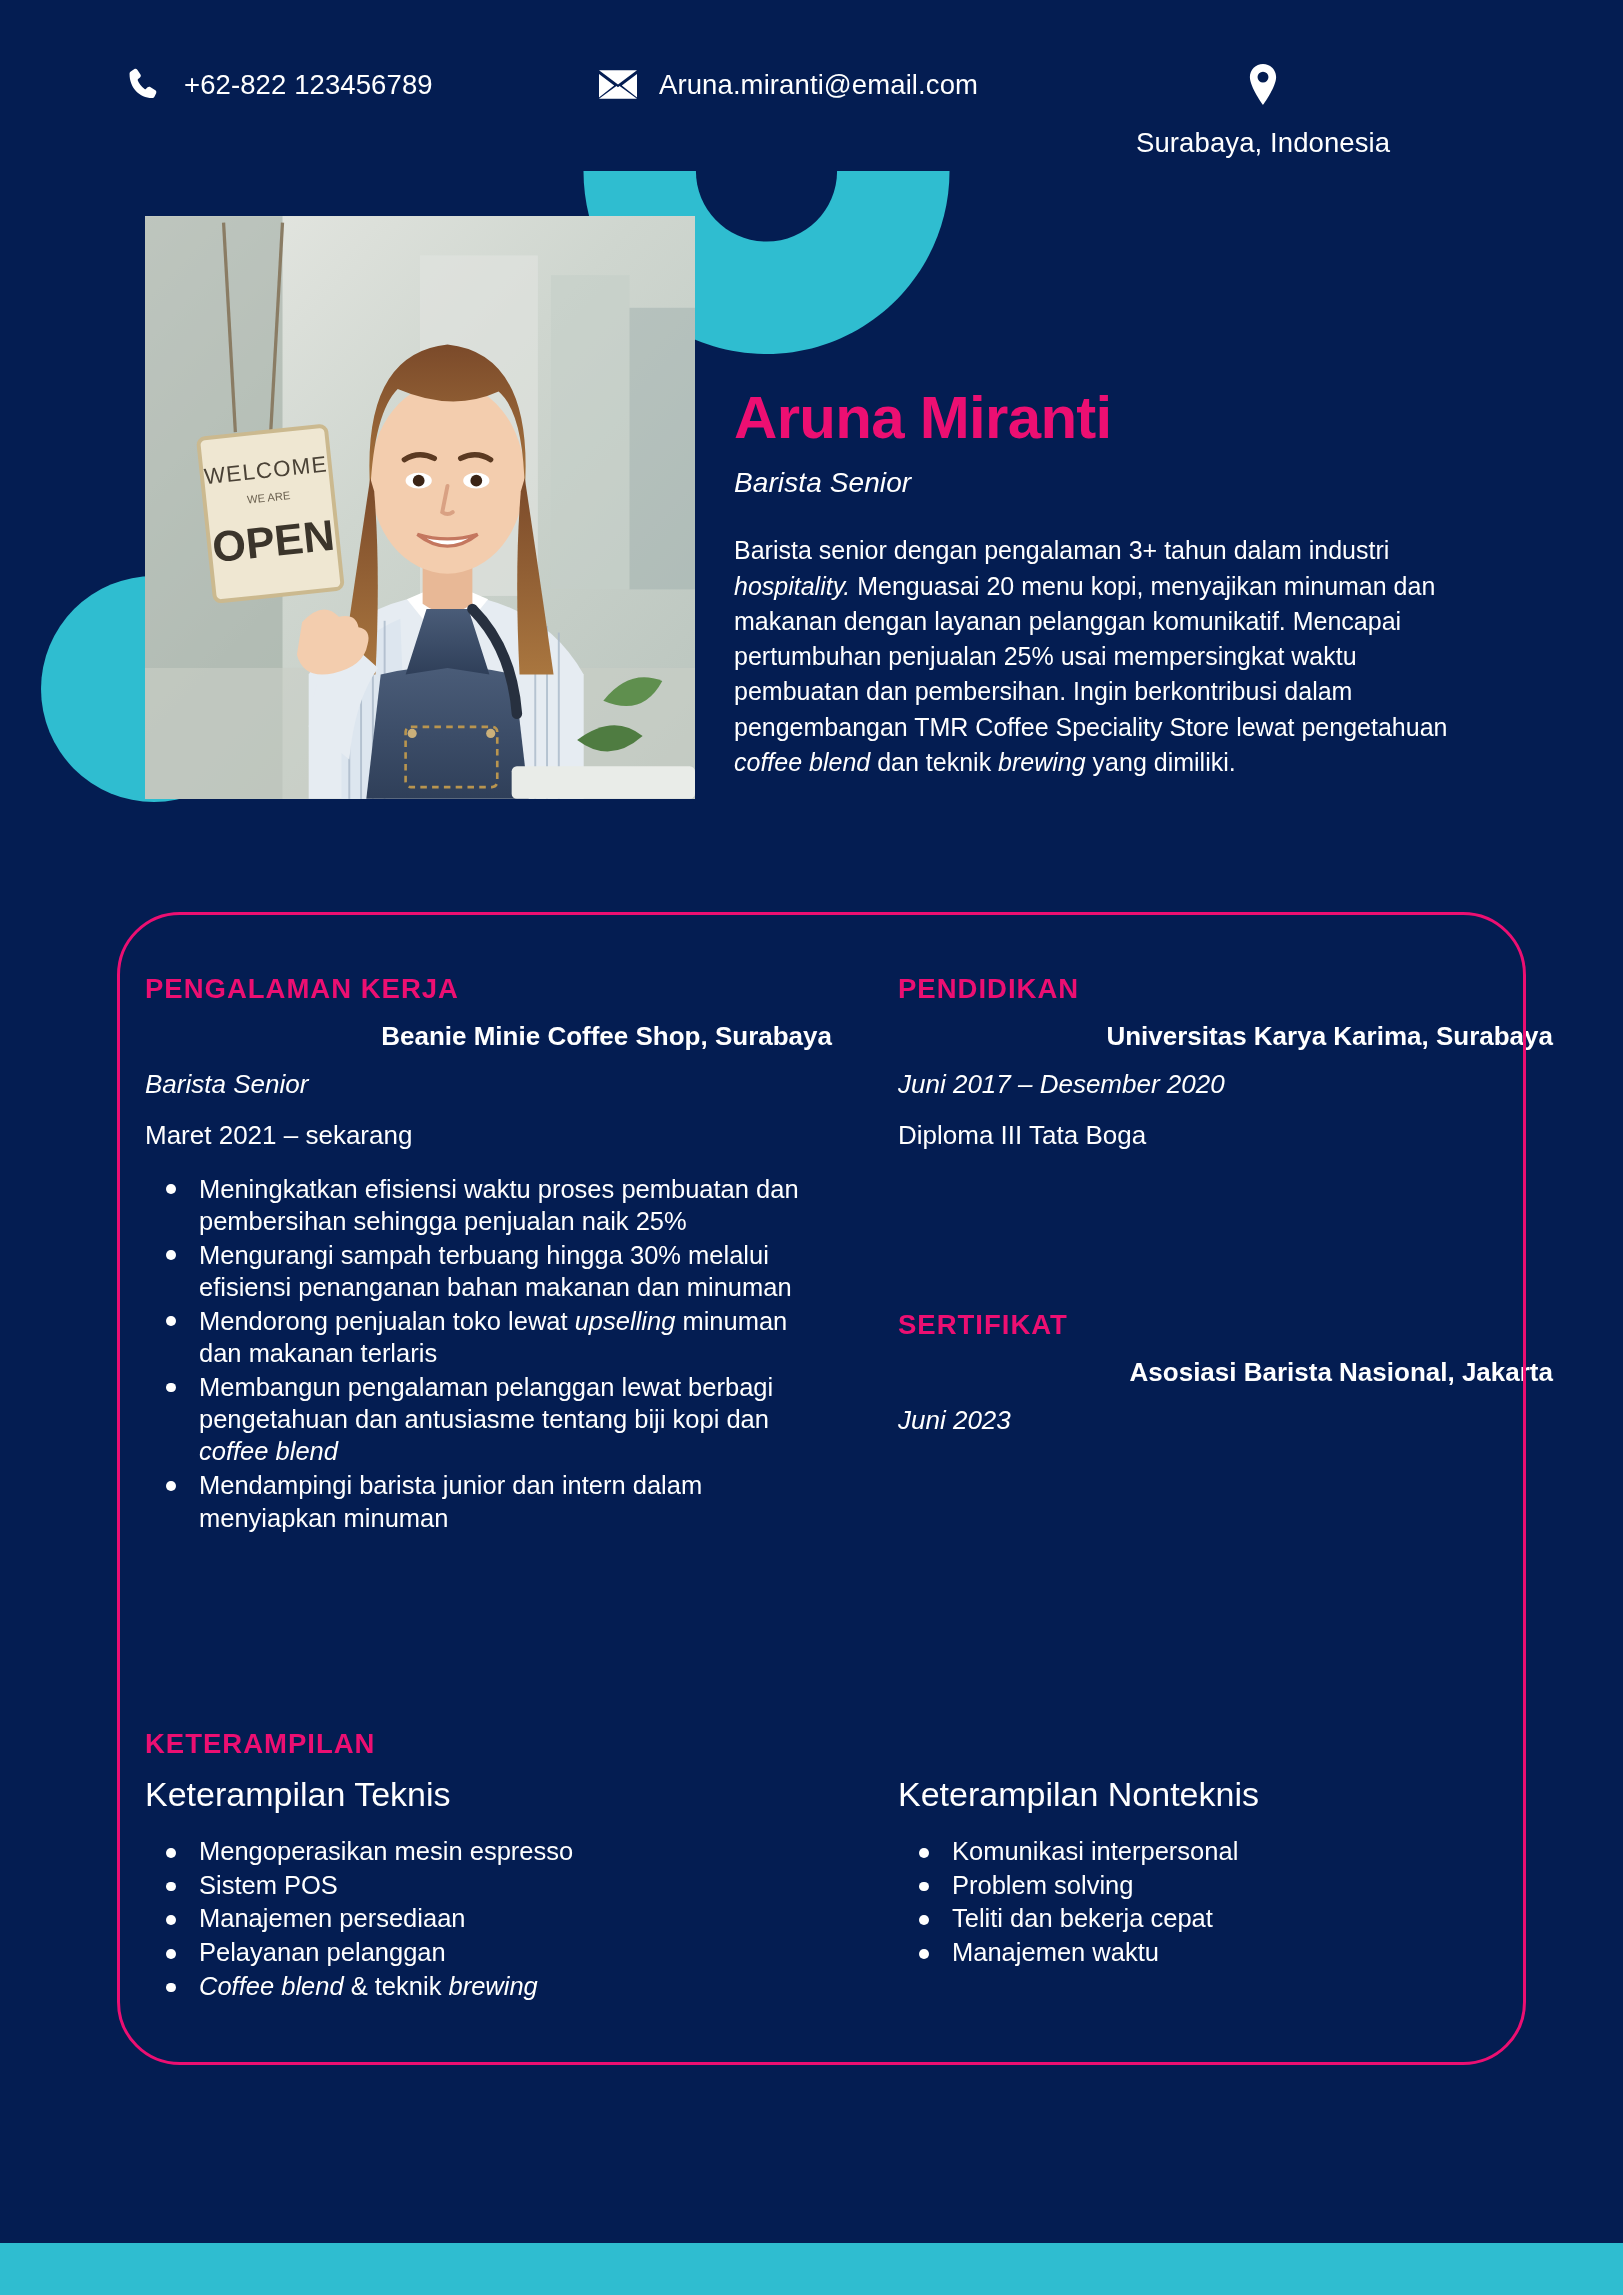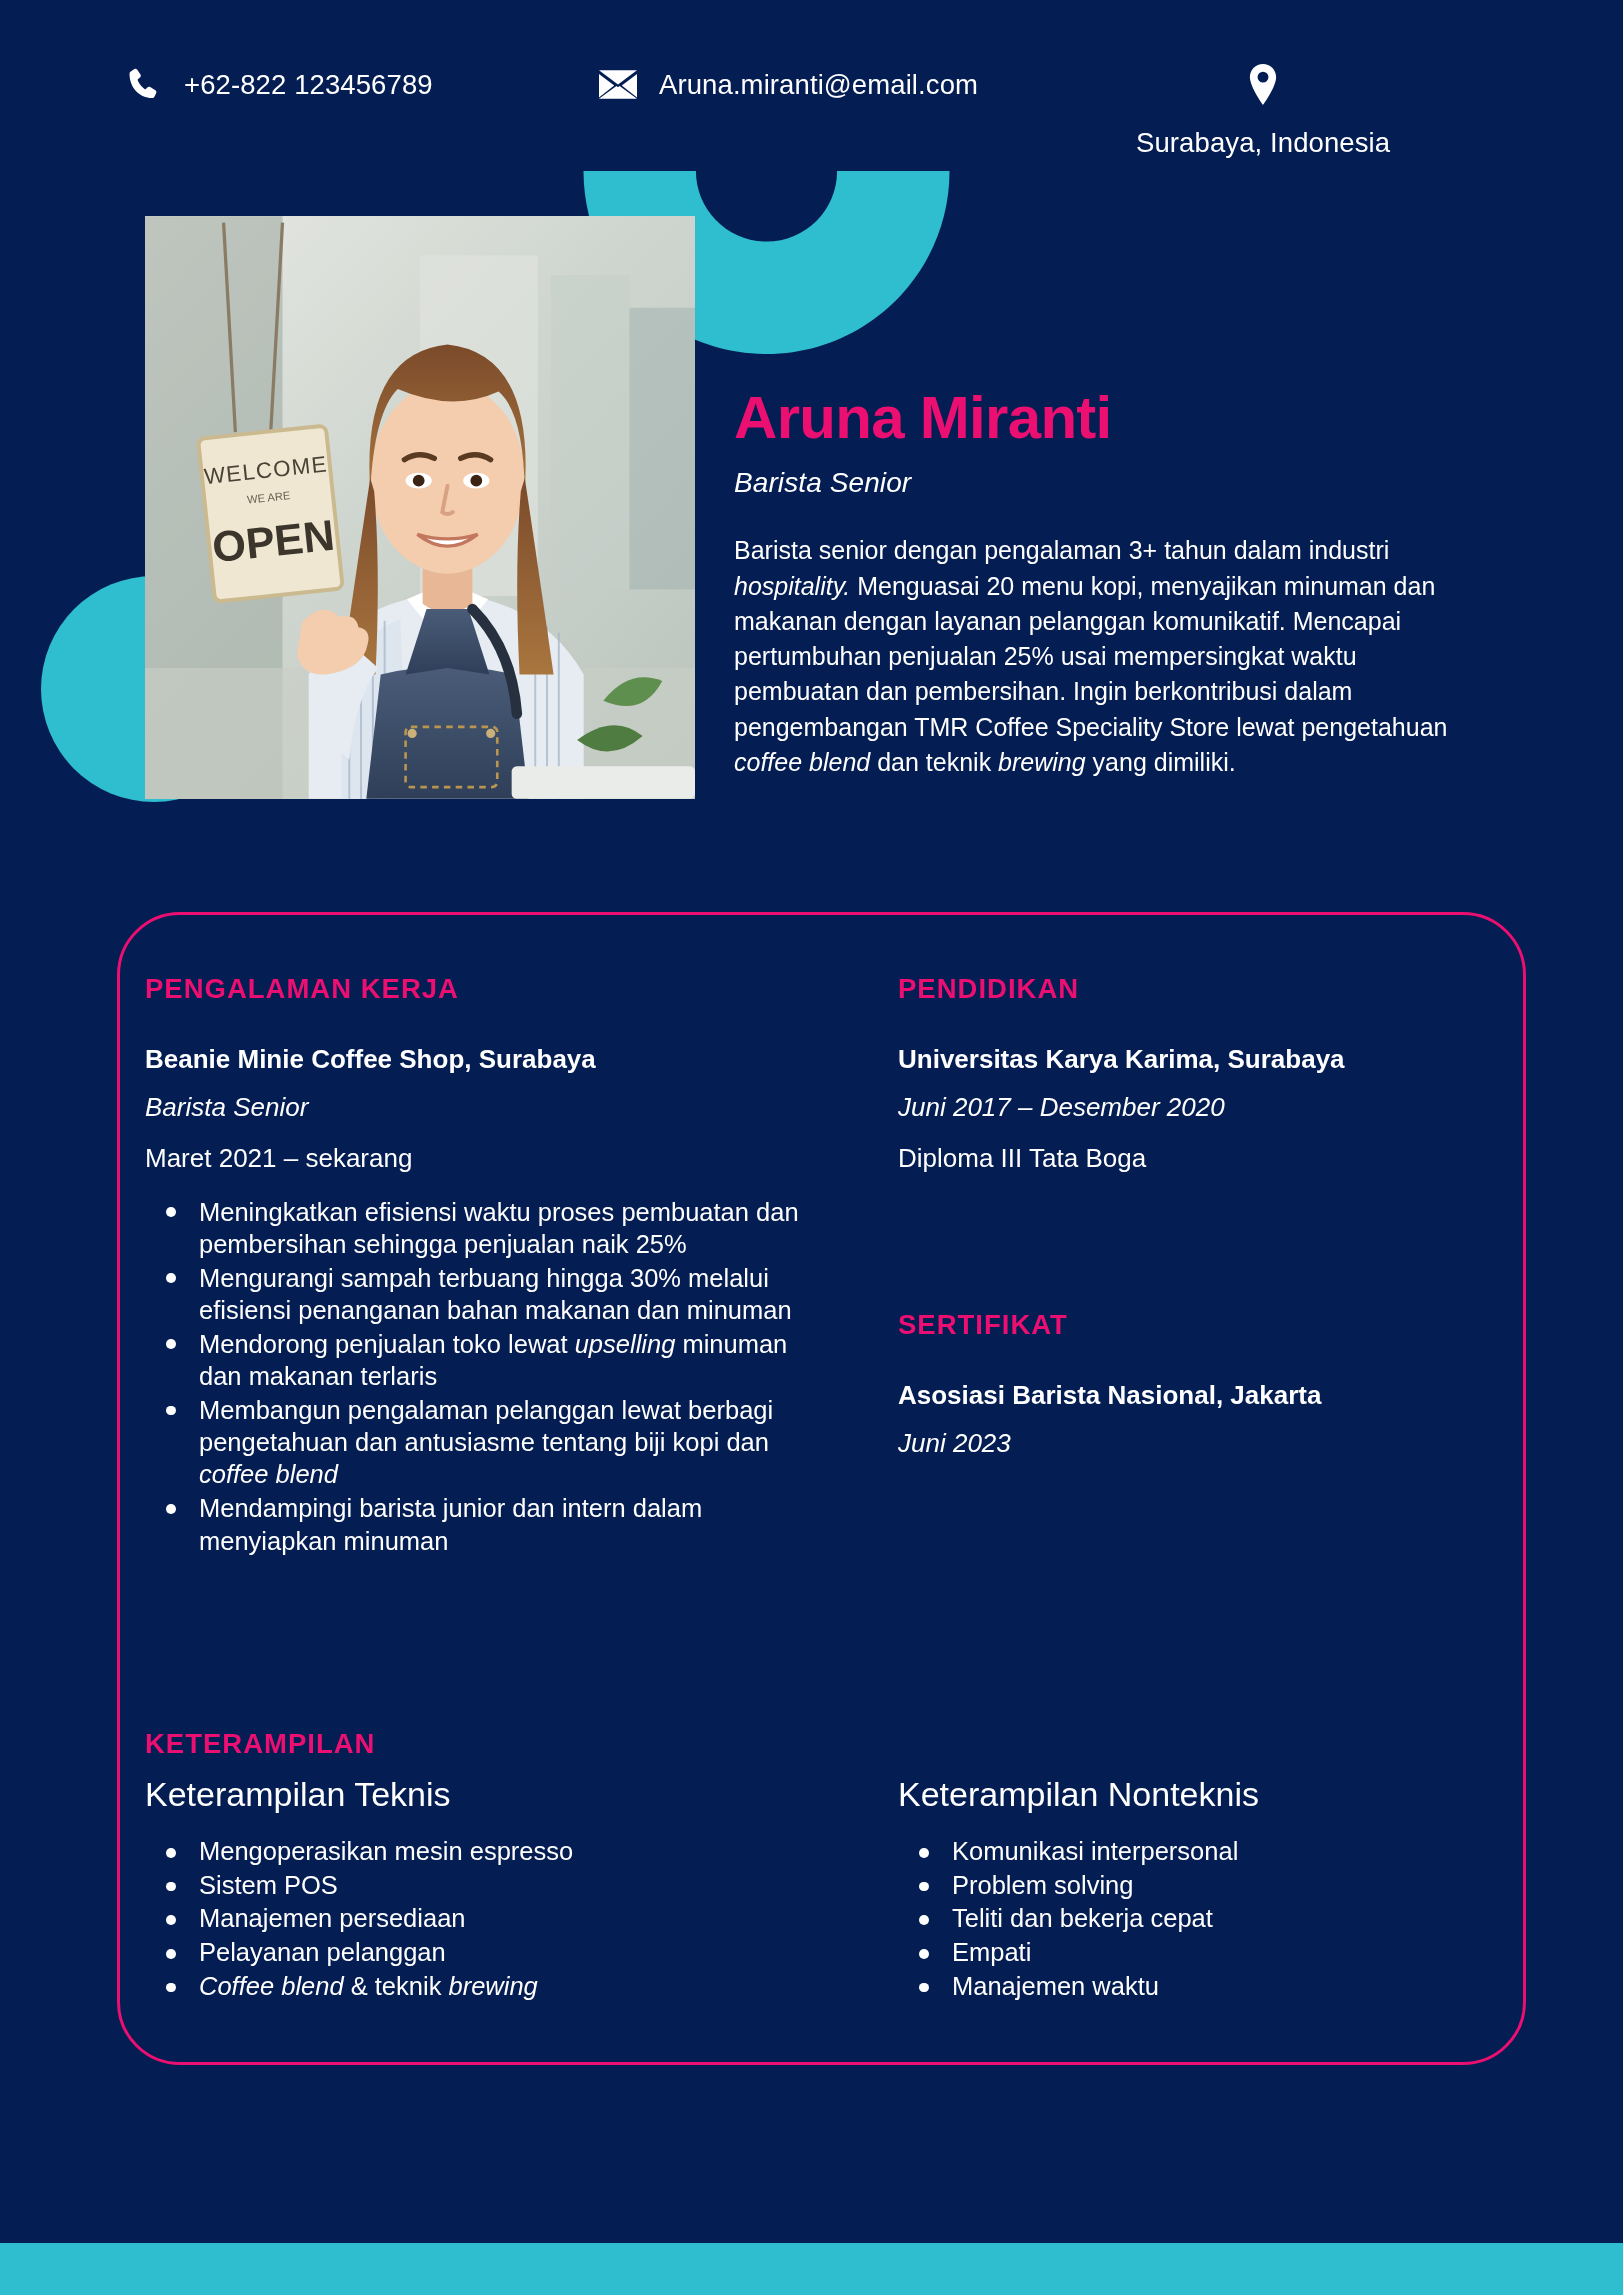--- a/index.html
+++ b/index.html
@@ -62,21 +62,21 @@
     border:3.3px solid #ec0f72; border-radius:63px; z-index:2;
   }
 
   .col-left { position:absolute; left:145px; width:687px; }
   .col-right{ position:absolute; left:898px; width:655px; }
 
   .sec-title{
     font-size:27.5px; font-weight:bold; color:#ec0f72;
     letter-spacing:1px;
   }
-  .org{ font-size:26px; font-weight:bold; color:#fff; margin-top:39px; }
+  .org{ font-size:26px; font-weight:bold; color:#fff; margin-top:16px;text-align:right; }
   .period-italic{ font-size:26px; font-style:italic; color:#fff; margin-top:17px; }
   .plain{ font-size:26px; color:#fff; margin-top:19.6px; }
 
   ul.bullets{ list-style:none; margin-top:22px; }
   ul.bullets li{
     position:relative; padding-left:54px;
     font-size:25.5px; line-height:1.27; color:#fff; margin-bottom:1.3px;
   }
   ul.bullets li::before{
     content:""; position:absolute; left:21px; top:11.8px;
@@ -274,19 +274,18 @@
       <li><i>Coffee blend</i><span> &amp; teknik </span><i>brewing</i></li>
     </ul>
 </div>
 
 <div class="col-right skills-right">
   <div class="skills-label">Keterampilan Nonteknis</div>
   <ul class="bullets tight" id="soft-skills">
       <li>Komunikasi interpersonal</li>
       <li>Problem solving</li>
       <li>Teliti dan bekerja cepat</li>
-      <li>Empati</li>
       <li>Manajemen waktu</li>
     </ul>
 </div>
 
 <div class="bottom-bar"></div>
 
 
 </body></html>

